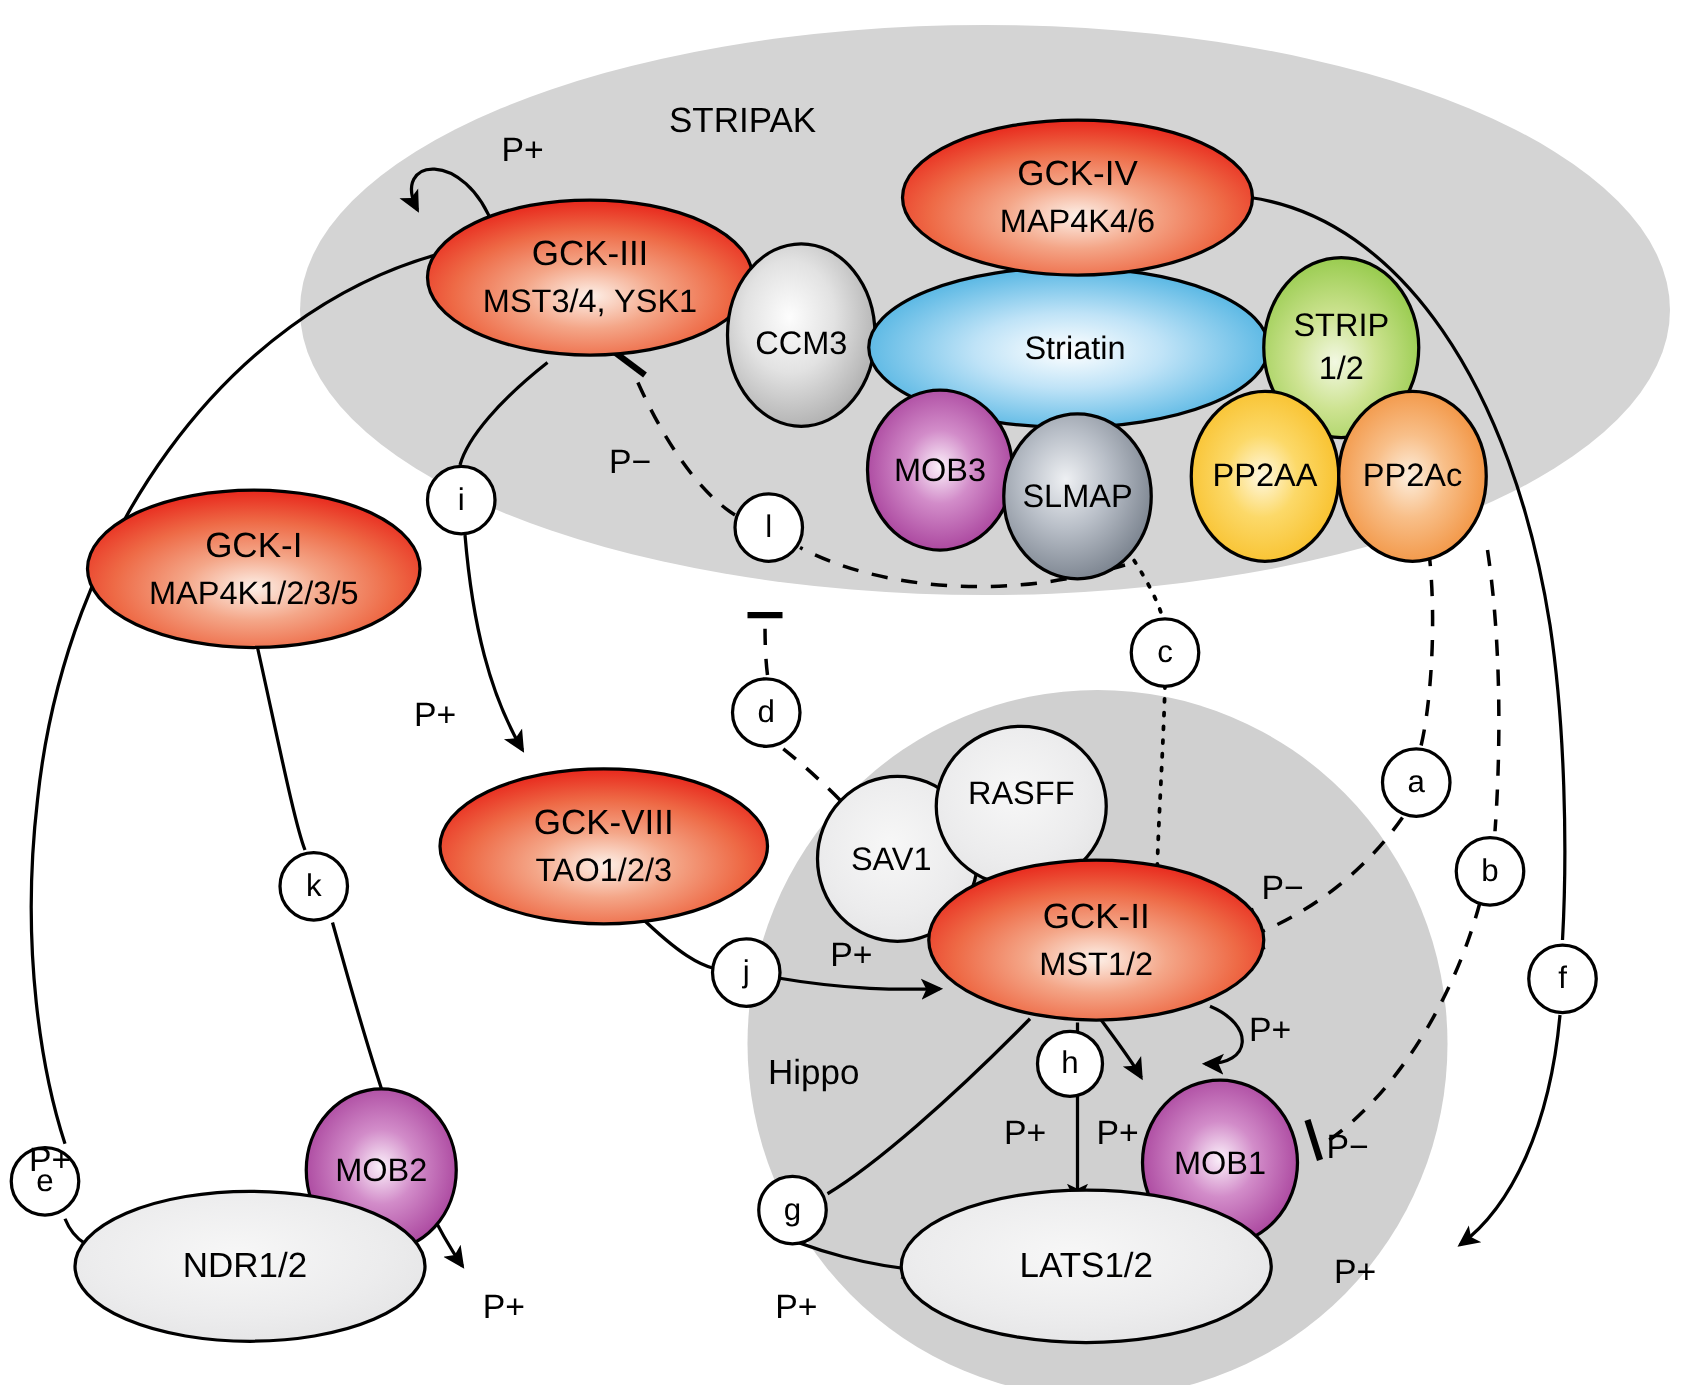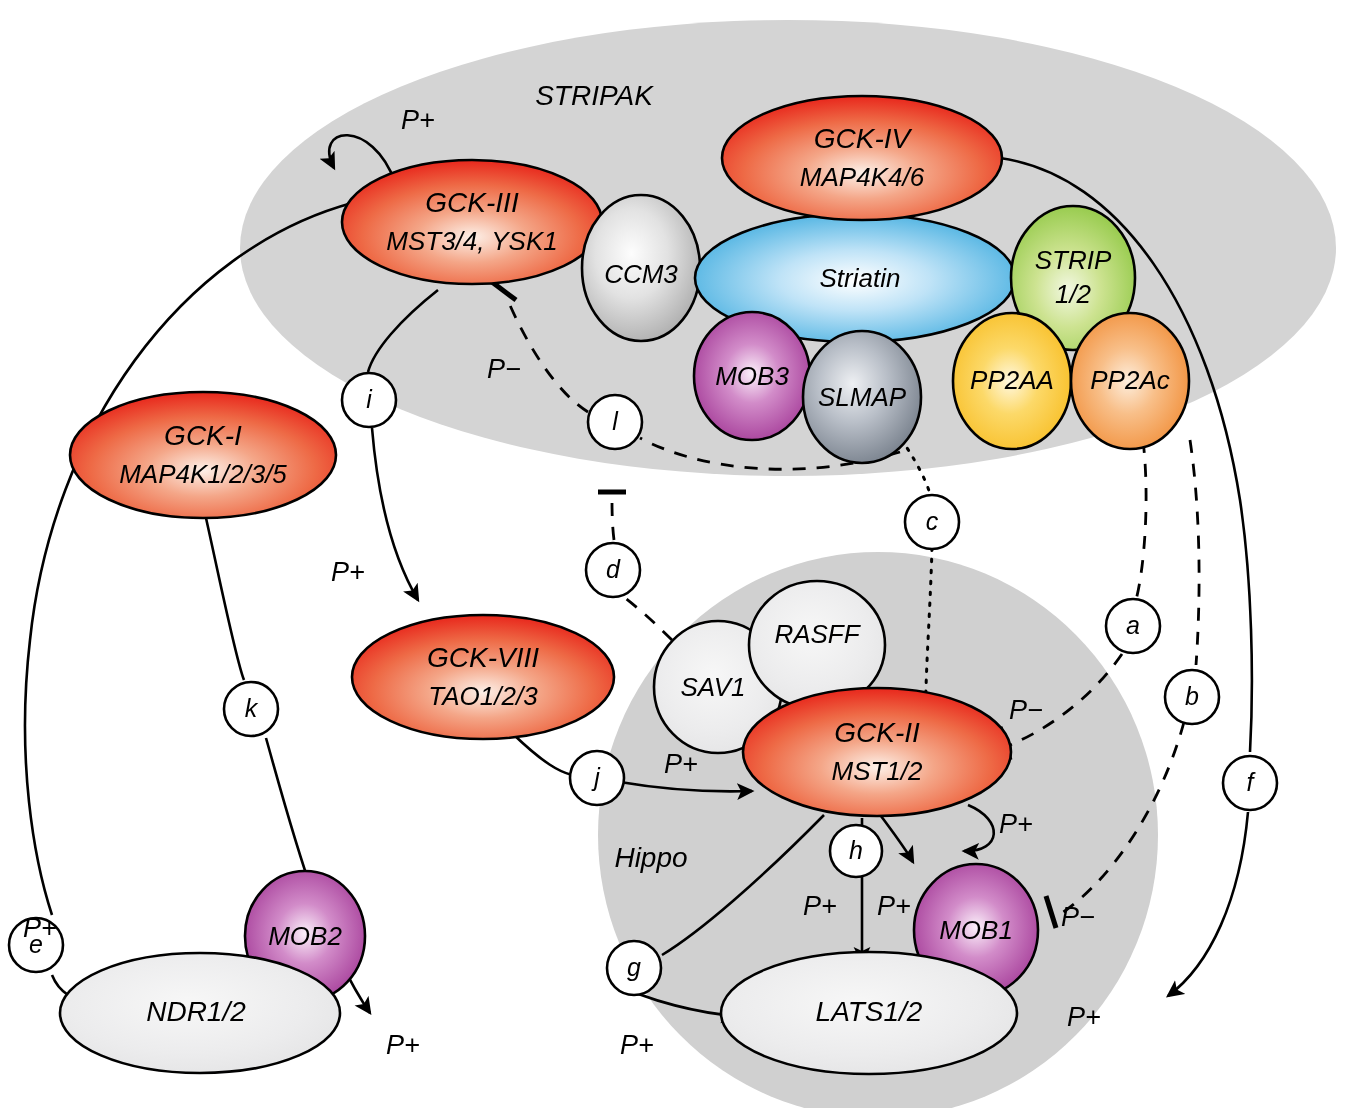--- a/index.html
+++ b/index.html
@@ -1,17 +1,17 @@
 <!DOCTYPE html>
 <html><head>
 <meta charset="utf-8">
 <style>
   html,body{margin:0;padding:0;background:#ffffff;}
   body{width:1357px;height:1108px;font-family:"Liberation Sans",sans-serif;overflow:hidden;}
-  #stage{position:relative;width:1357px;height:1036px;font-style:italic;}
+  #stage{position:relative;width:1357px;height:1036px;}
   svg{display:block;}
   .nodelabel{font-family:"Liberation Sans",sans-serif;fill:#000;text-anchor:middle;dominant-baseline:middle;}
   .nl-28{font-size:28px;}
   .nl-26{font-size:26px;}
   .tag{font-size:25px;font-family:"Liberation Sans",sans-serif;fill:#000;text-anchor:middle;dominant-baseline:middle;}
   .plab{font-size:27px;font-family:"Liberation Sans",sans-serif;fill:#000;text-anchor:middle;dominant-baseline:middle;}
   .region{font-size:28px;font-family:"Liberation Sans",sans-serif;fill:#000;text-anchor:middle;dominant-baseline:middle;}
   .edge{fill:none;stroke:#000;stroke-width:2.6;}
   .edge-dash{fill:none;stroke:#000;stroke-width:2.8;stroke-dasharray:13 11;}
   .edge-dot{fill:none;stroke:#000;stroke-width:3;stroke-dasharray:2.5 8.5;stroke-linecap:round;}

